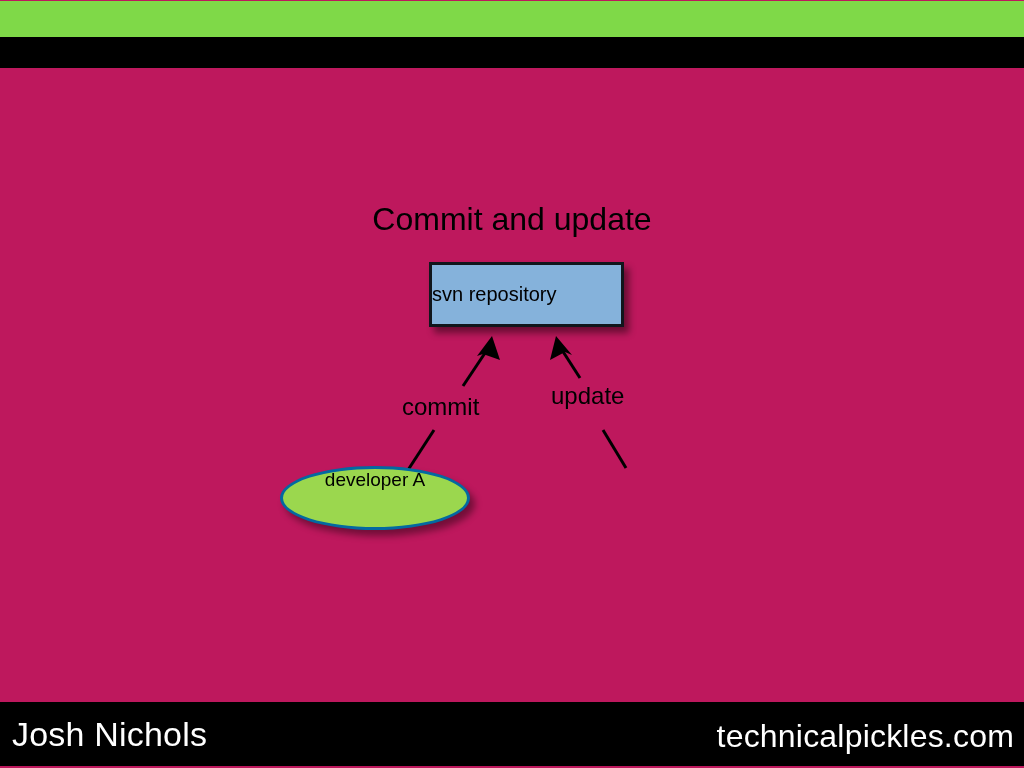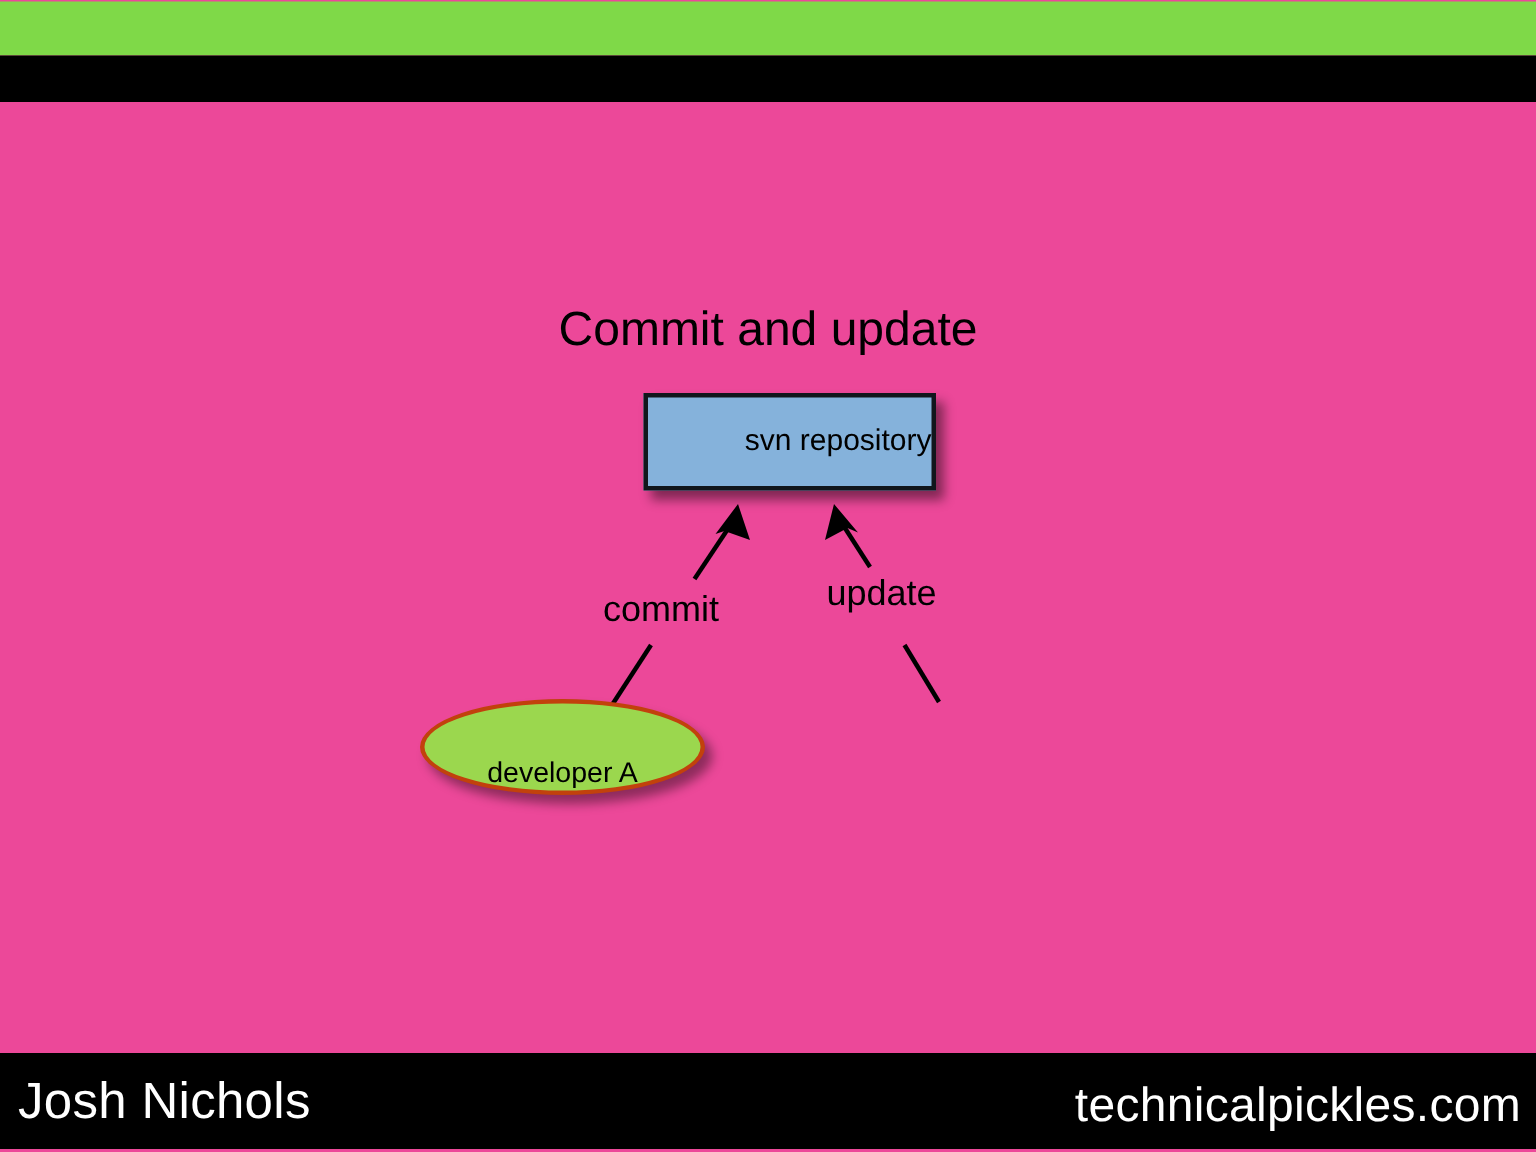--- a/index.html
+++ b/index.html
@@ -13,21 +13,21 @@
     font-family: "Liberation Sans", sans-serif;
     overflow: hidden;
     position: relative;
   }
 
   #slide {
     position: absolute;
     left: 0; top: 0;
     width: 1024px;
     height: 768px;
-    background: #ec4899;
+    background: #be185d;
   }
 
   
   .band-green {
     position: absolute;
     left: 0; top: 1px;
     width: 1024px;
     height: 36px;
     background: #7FD948;
   }
@@ -68,41 +68,41 @@
     left: 429px;
     top: 262px;
     width: 195px;
     height: 65px;
     background: #85B2DB;
     border: 3px solid #11161c;
     box-sizing: border-box;
     box-shadow: 5px 6px 7px rgba(0,0,0,0.45);
     display: flex;
     align-items: center;
-    justify-content: flex-end;
+    justify-content: flex-start;
   }
   .repo-box-label {
     font-size: 20px;
     color: #000000;
     white-space: nowrap;
     font-family: "Liberation Sans", sans-serif;
   }
 
   
   .dev-node {
     position: absolute;
     width: 190px;
     height: 64px;
     background: #9BD74E;
-    border: 3px solid #c2410c;
+    border: 3px solid #0369a1;
     box-sizing: border-box;
     border-radius: 50%;
     box-shadow: 5px 6px 7px rgba(0,0,0,0.40);
     display: flex;
-    align-items: flex-end;
+    align-items: flex-start;
     justify-content: center;
   }
   .dev-a { left: 280px; top: 466px; }
   .dev-b { left: 557px; top: 466px; }
   .dev-label {
     font-size: 19px;
     color: #000000;
     white-space: nowrap;
     font-family: "Liberation Sans", sans-serif;
   }

